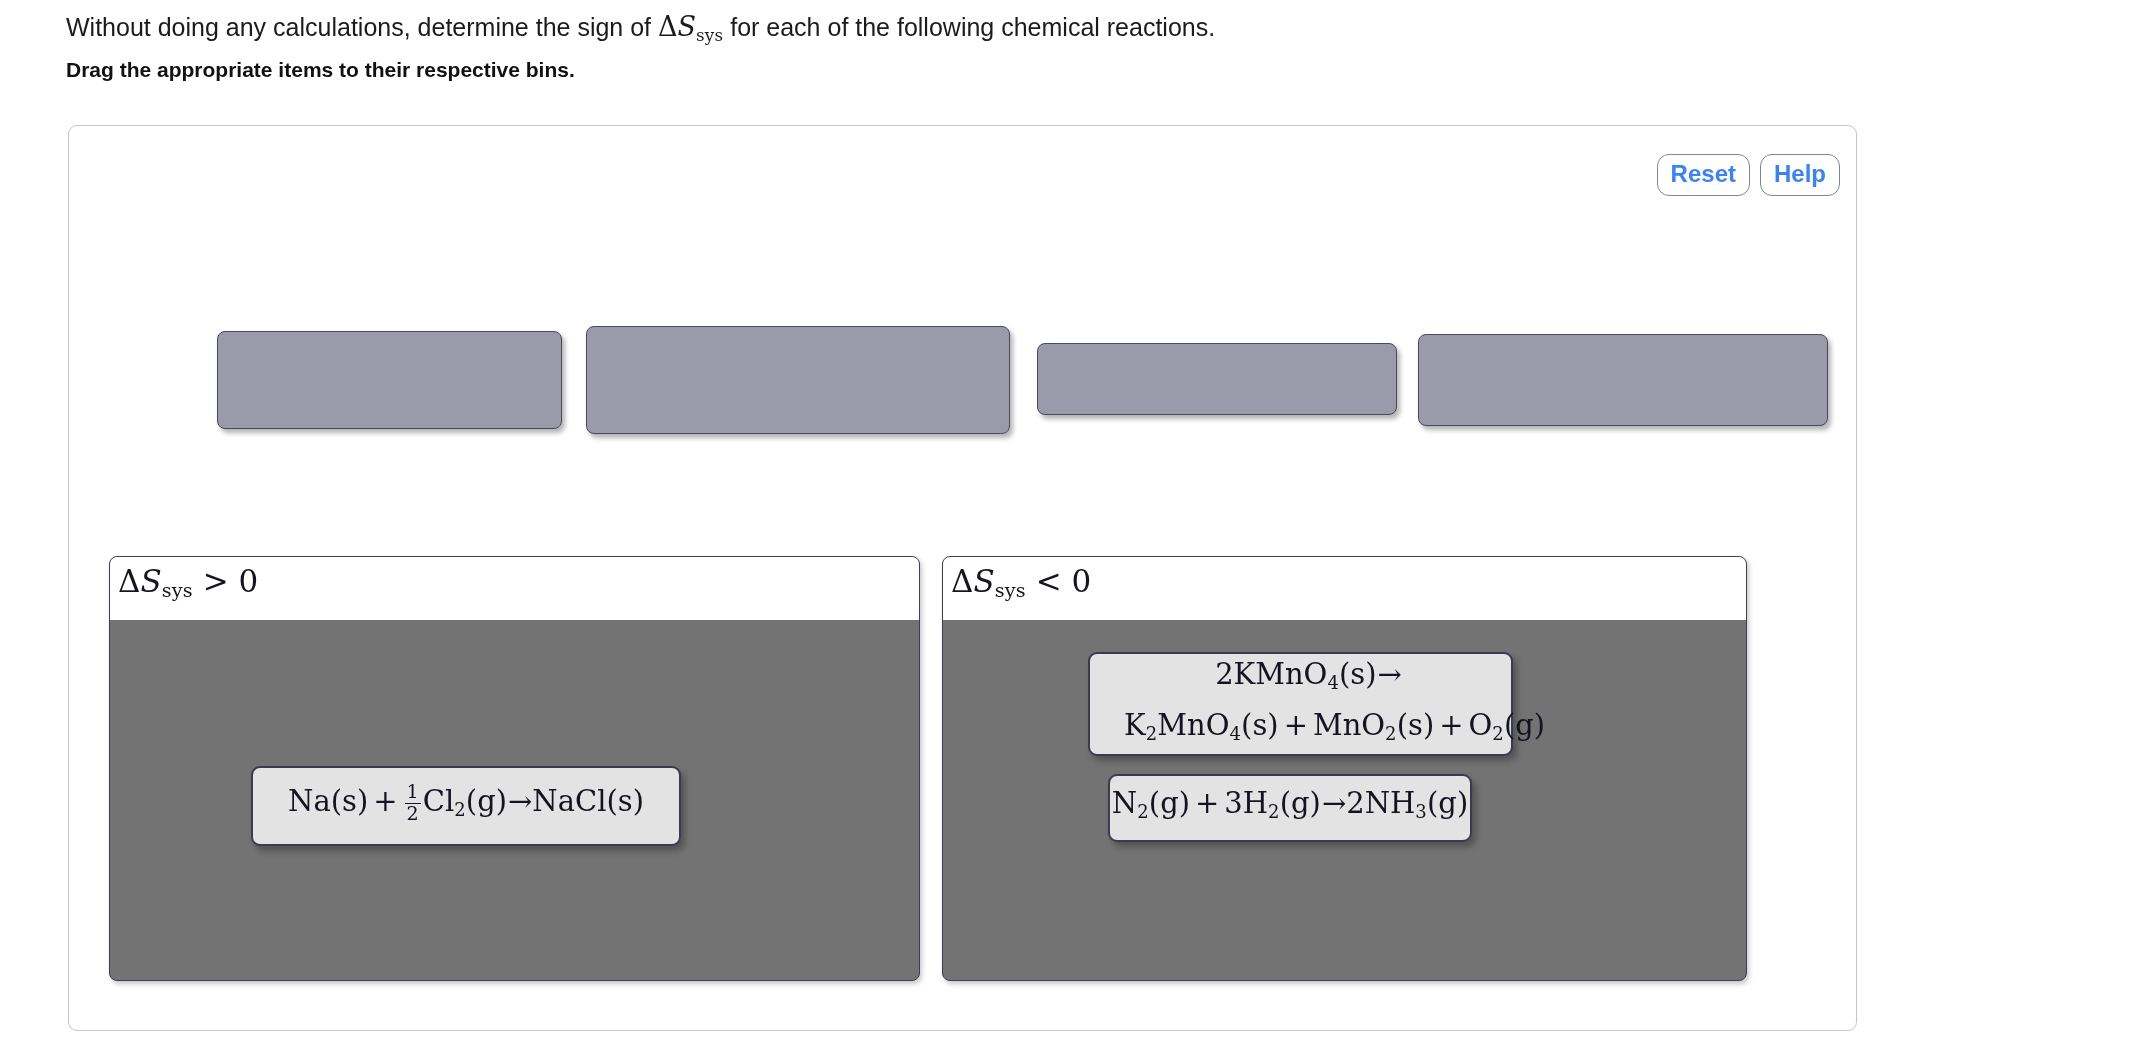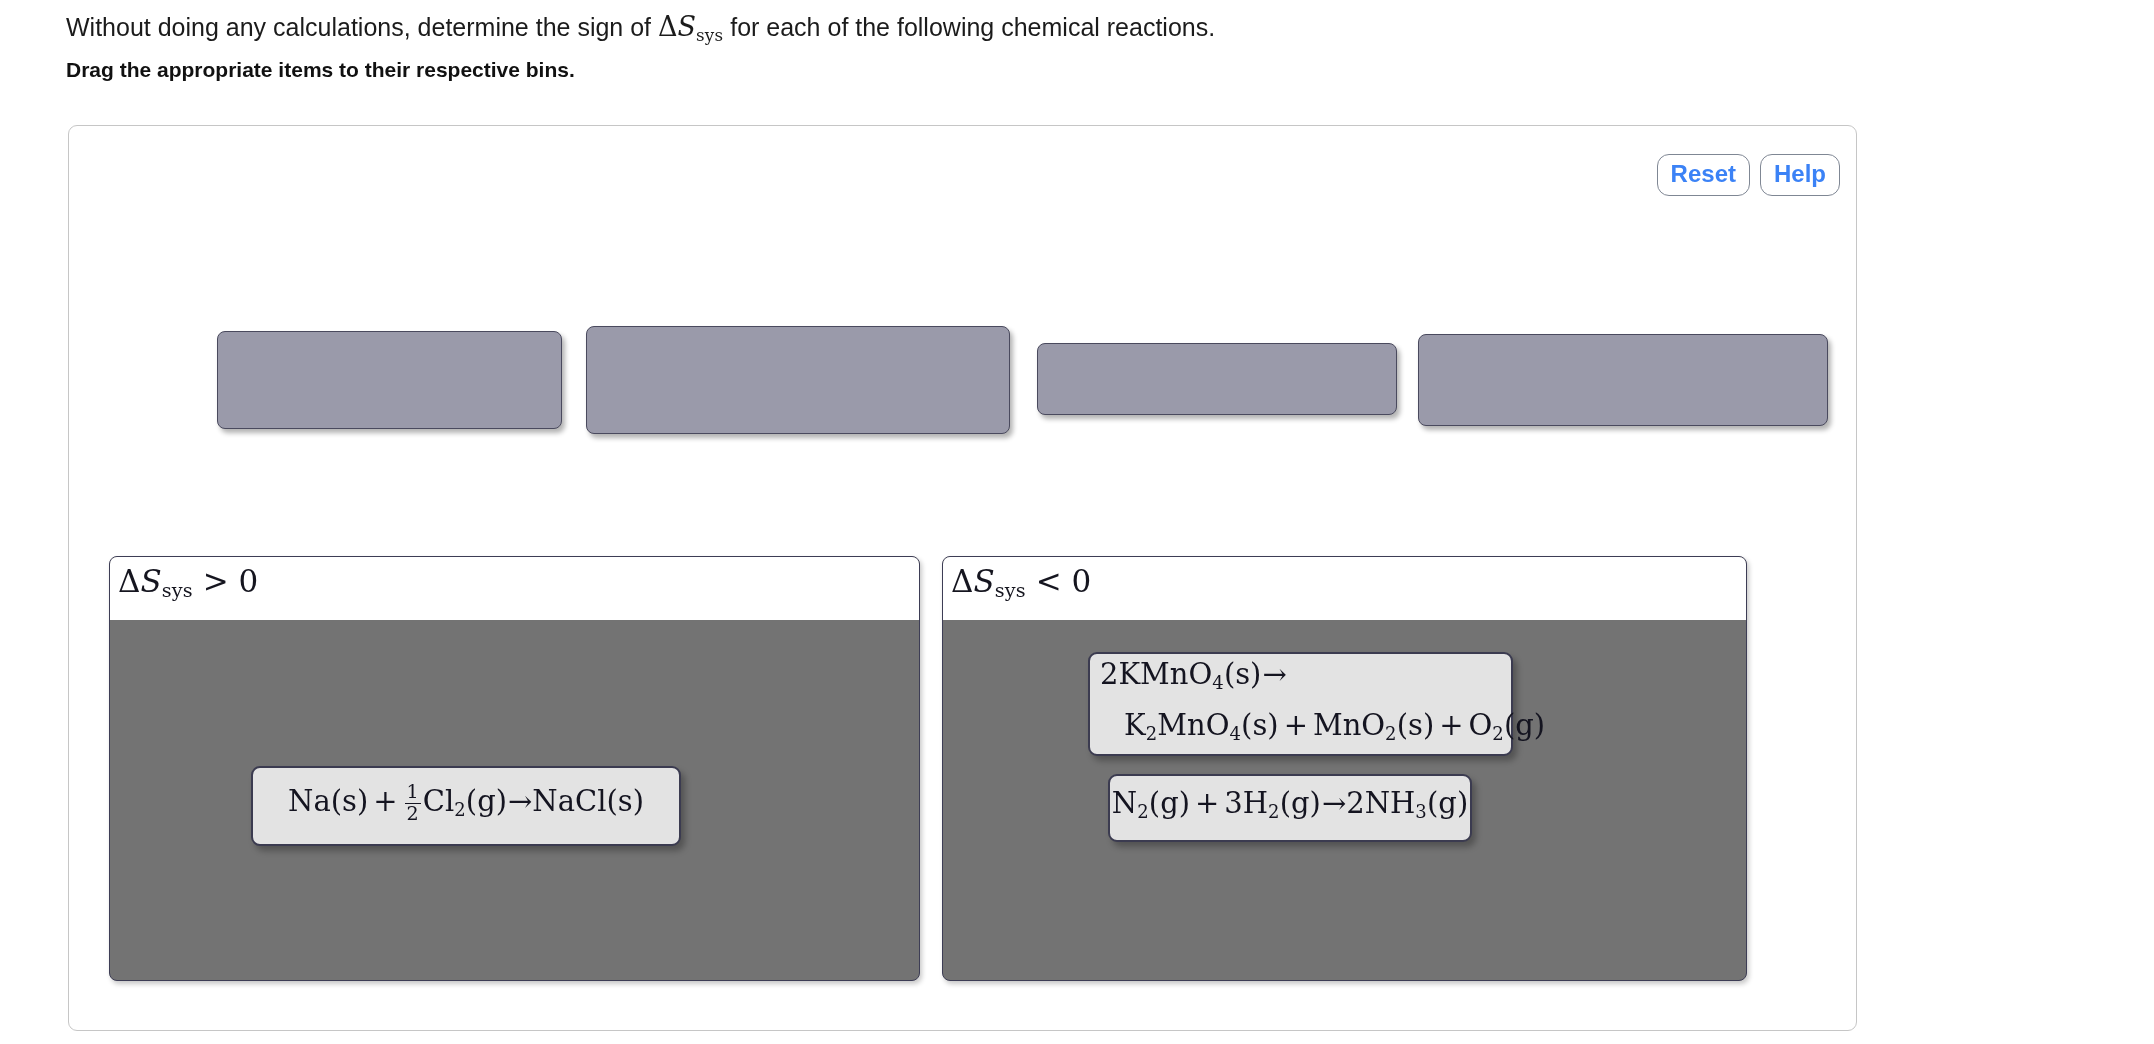--- a/index.html
+++ b/index.html
@@ -154,21 +154,21 @@
     display: flex;
     flex-direction: column;
     justify-content: center;
     white-space: nowrap;
   }
   .eq-line {
     font-size: 29px;
     line-height: 42px;
   }
   .eq-line.center { text-align: center; }
-  .eq-line.left   { text-align: left; padding-left: 10px; }
+  .eq-line.left   { text-align: center; padding-left: 16px; }
   .eq-line.indent { text-align: left; padding-left: 34px; }
   .op { padding: 0 5px; }
   .arrow { padding-left: 1px; }
 
   
   .frac {
     display: inline-block;
     vertical-align: -0.42em;
     text-align: center;
     font-size: 0.66em;

